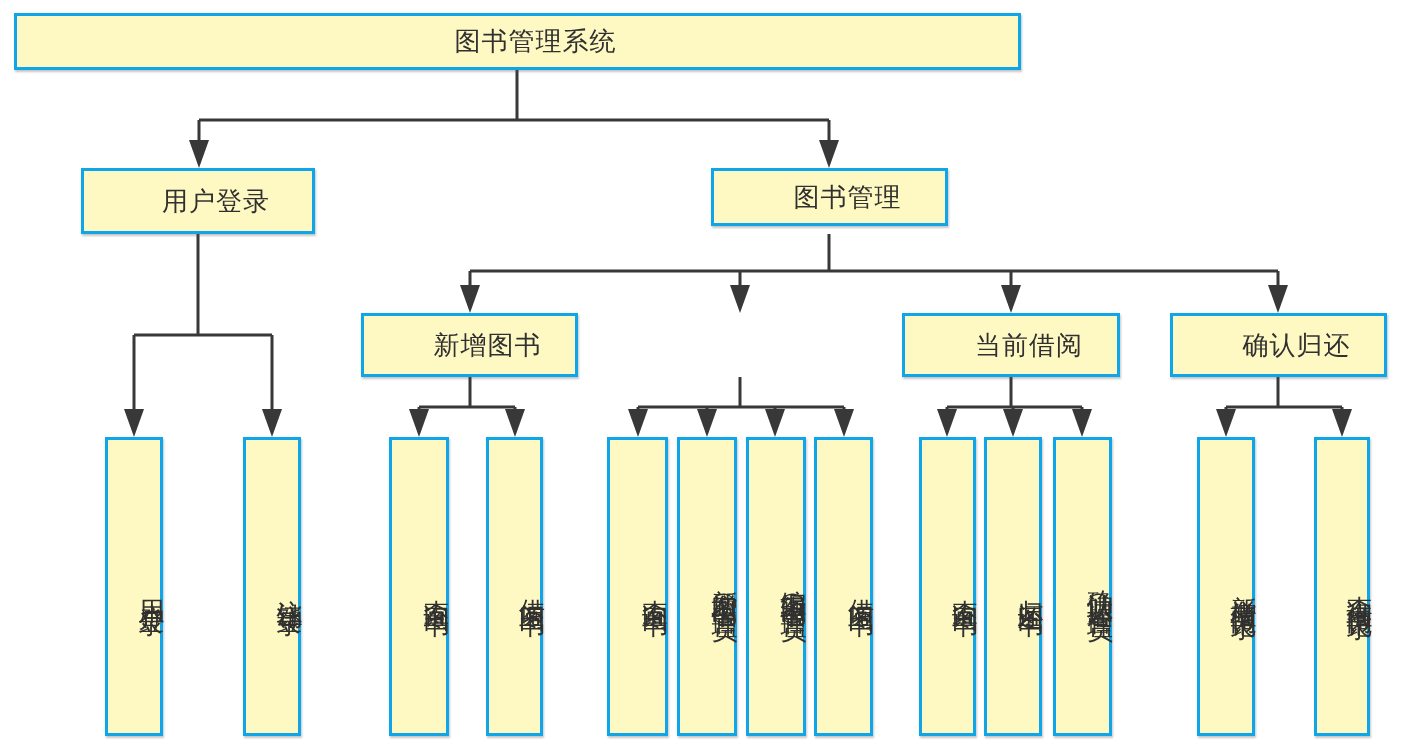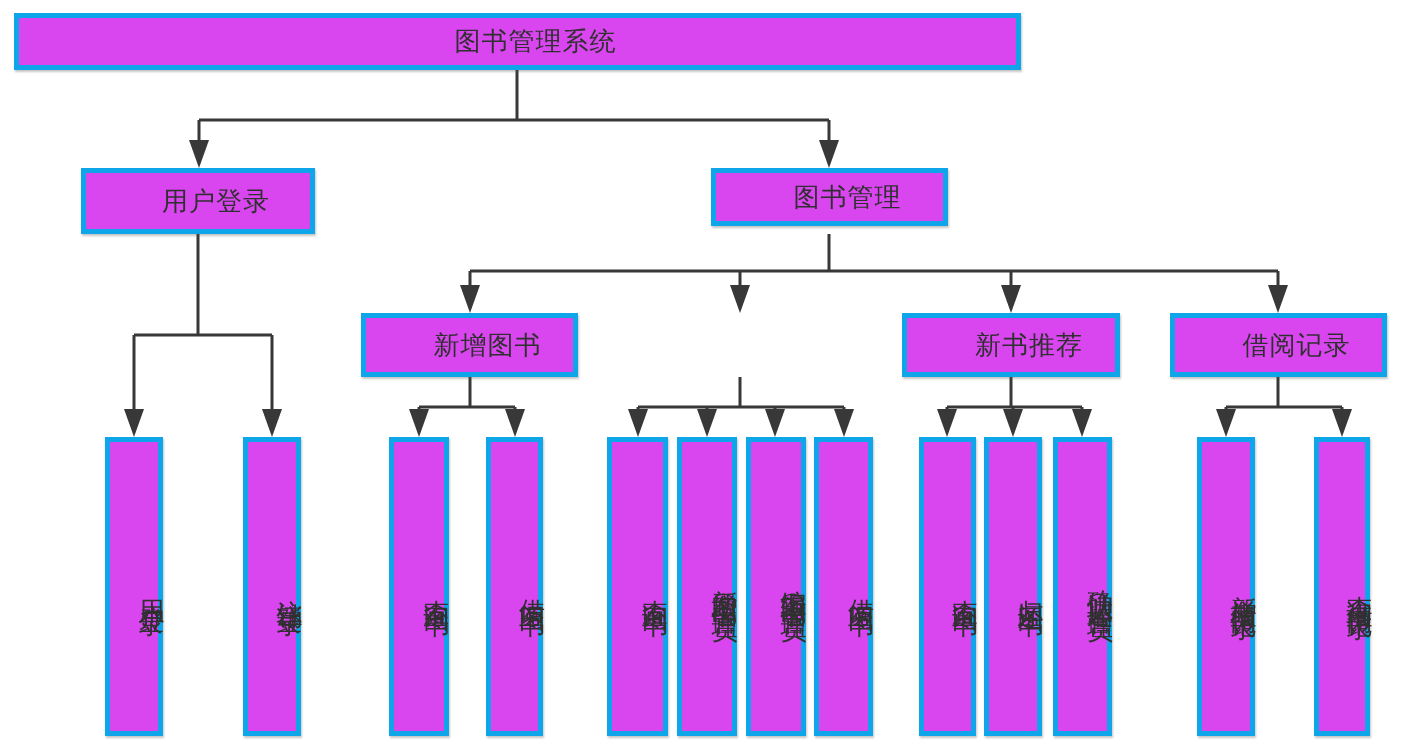--- a/index.html
+++ b/index.html
@@ -19,22 +19,22 @@
     position: absolute;
     left: 0;
     top: 0;
     width: 1405px;
     height: 747px;
     pointer-events: none;
   }
   .box {
     position: absolute;
     box-sizing: border-box;
-    border: 5px solid #0ea5e9;
-    background: #d946ef;
+    border: 3px solid #0ea5e9;
+    background: #fef9c3;
     box-shadow: 1px 2px 2px rgba(90,90,90,0.35);
     display: flex;
     align-items: center;
     justify-content: center;
     z-index: 2;
     padding-left: 36px;
   }
   .box .lbl {
     font-size: 26px;
     color: #303030;
@@ -114,24 +114,24 @@
     <span class="lbl">用户登录</span>
   </div>
   <div class="box" style="left:711px;top:168px;width:237px;height:58px">
     <span class="lbl">图书管理</span>
   </div>
 
   <div class="box" style="left:361px;top:313px;width:217px;height:64px">
     <span class="lbl">新增图书</span>
   </div>
   <div class="box" style="left:902px;top:313px;width:218px;height:64px">
-    <span class="lbl">新书推荐</span>
+    <span class="lbl">当前借阅</span>
   </div>
   <div class="box" style="left:1170px;top:313px;width:217px;height:64px">
-    <span class="lbl">借阅记录</span>
+    <span class="lbl">确认归还</span>
   </div>
 
   <div class="box" style="left:105px;top:437px;width:58px;height:299px">
     <span class="vlbl">用户登录</span>
   </div>
   <div class="box" style="left:243px;top:437px;width:58px;height:299px">
     <span class="vlbl">注销登录</span>
   </div>
 
   <div class="box" style="left:389px;top:437px;width:60px;height:299px">

